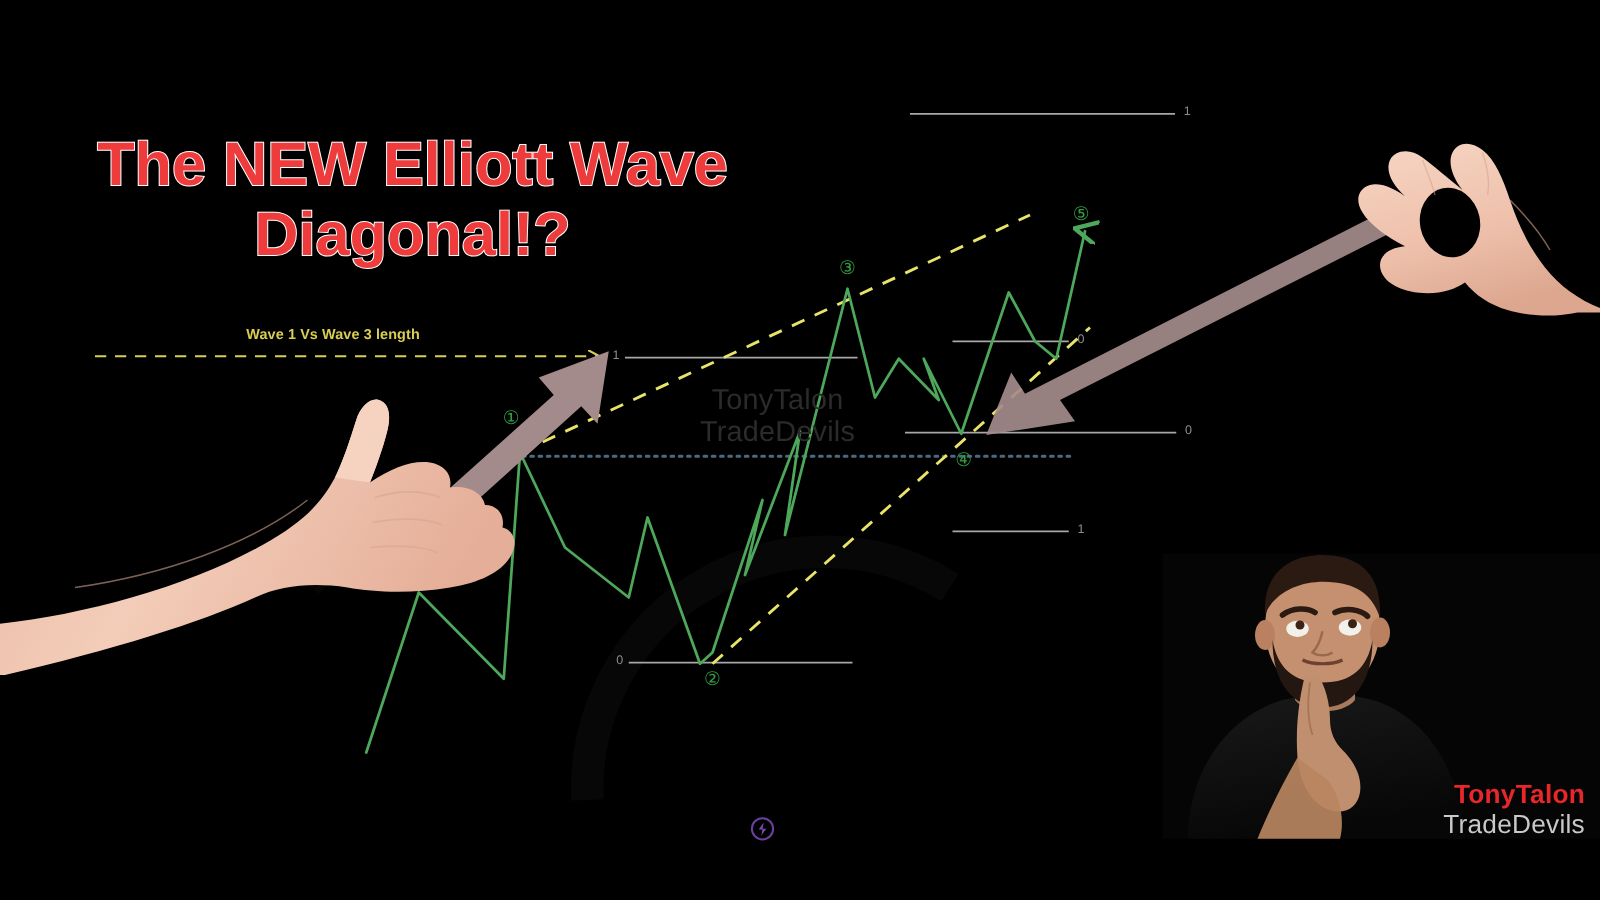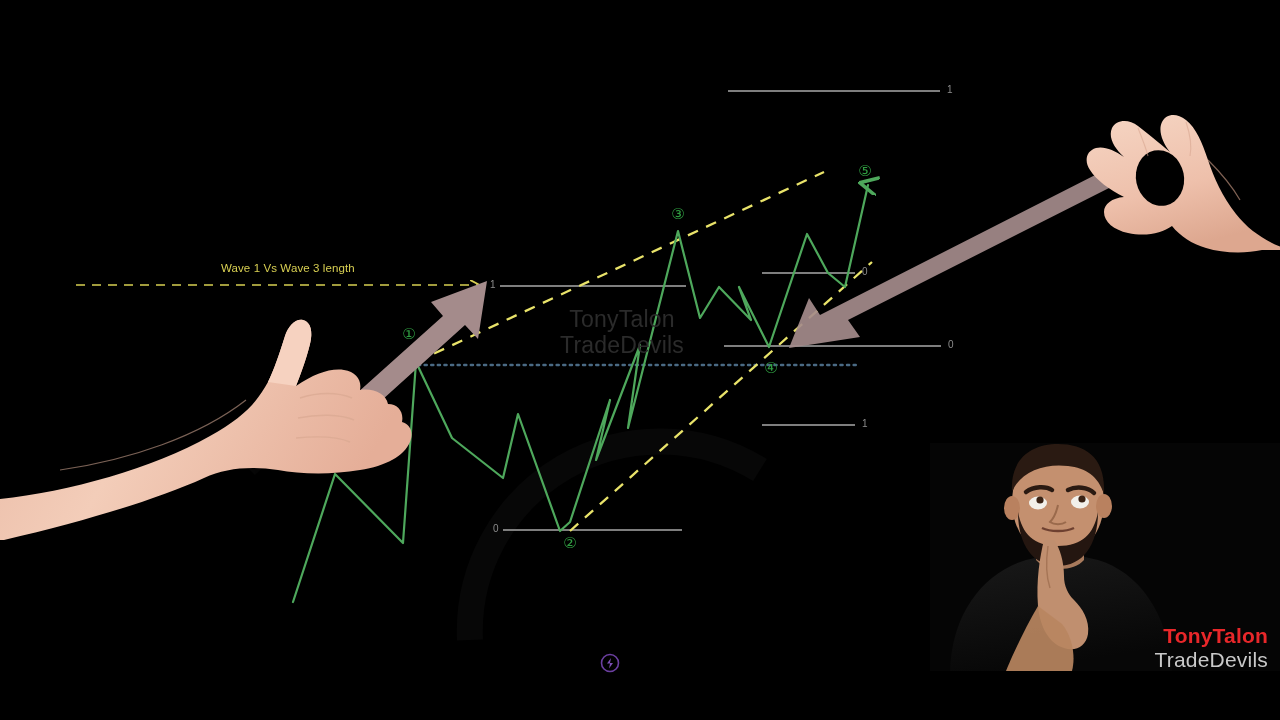--- a/index.html
+++ b/index.html
@@ -29,21 +29,21 @@
     color:#2b2b2b;text-align:center;white-space:pre-line;
     letter-spacing:.2px;
   }
   .wm-br{position:absolute;right:12px;bottom:48px;text-align:right;line-height:24px;}
   .wm-br .l1{font-size:21px;font-weight:bold;color:#e8272a;letter-spacing:.2px;}
   .wm-br .l2{font-size:21px;font-weight:normal;color:#c9c9c9;letter-spacing:.2px;}
 
   
   .ann-wave13{
     position:absolute;left:197px;top:262px;
-    font-size:11.5px;color:#d8cf52;font-weight:normal;letter-spacing:.1px;margin-left:24px;
+    font-size:11.5px;color:#d8cf52;font-weight:bold;letter-spacing:.1px;
   }
 
   
   .lvl{position:absolute;font-size:10px;color:#8c8c8c;}
 </style>
 </head>
 <body>
 
 <div id="stage">
 
@@ -193,20 +193,21 @@
 
       <path d="M1038,606 C1024,630 1012,656 1006,671 L1072,671 C1076,656 1072,636 1062,624 Z" fill="#b8865f" opacity=".92"></path>
     </g>
 
     <g>
       <circle cx="610" cy="663" r="8.5" fill="none" stroke="#6b3fa0" stroke-width="1.6"></circle>
       <path d="M611,658 L607,663.5 L610,663.5 L609,668.5 L613,663 L610,663 Z" fill="#7d4fb5"></path>
     </g>
   </svg>
 
+  <div class="title"><span>The NEW Elliott Wave</span><br><span>Diagonal!?</span></div>
 
   <div class="ann-wave13">Wave 1 Vs Wave 3 length</div>
 
   <div class="wm-center"><span>TonyTalon</span><br><span>TradeDevils</span></div>
 
   <div class="wm-br">
     <div class="l1">TonyTalon</div>
     <div class="l2">TradeDevils</div>
   </div>
 

